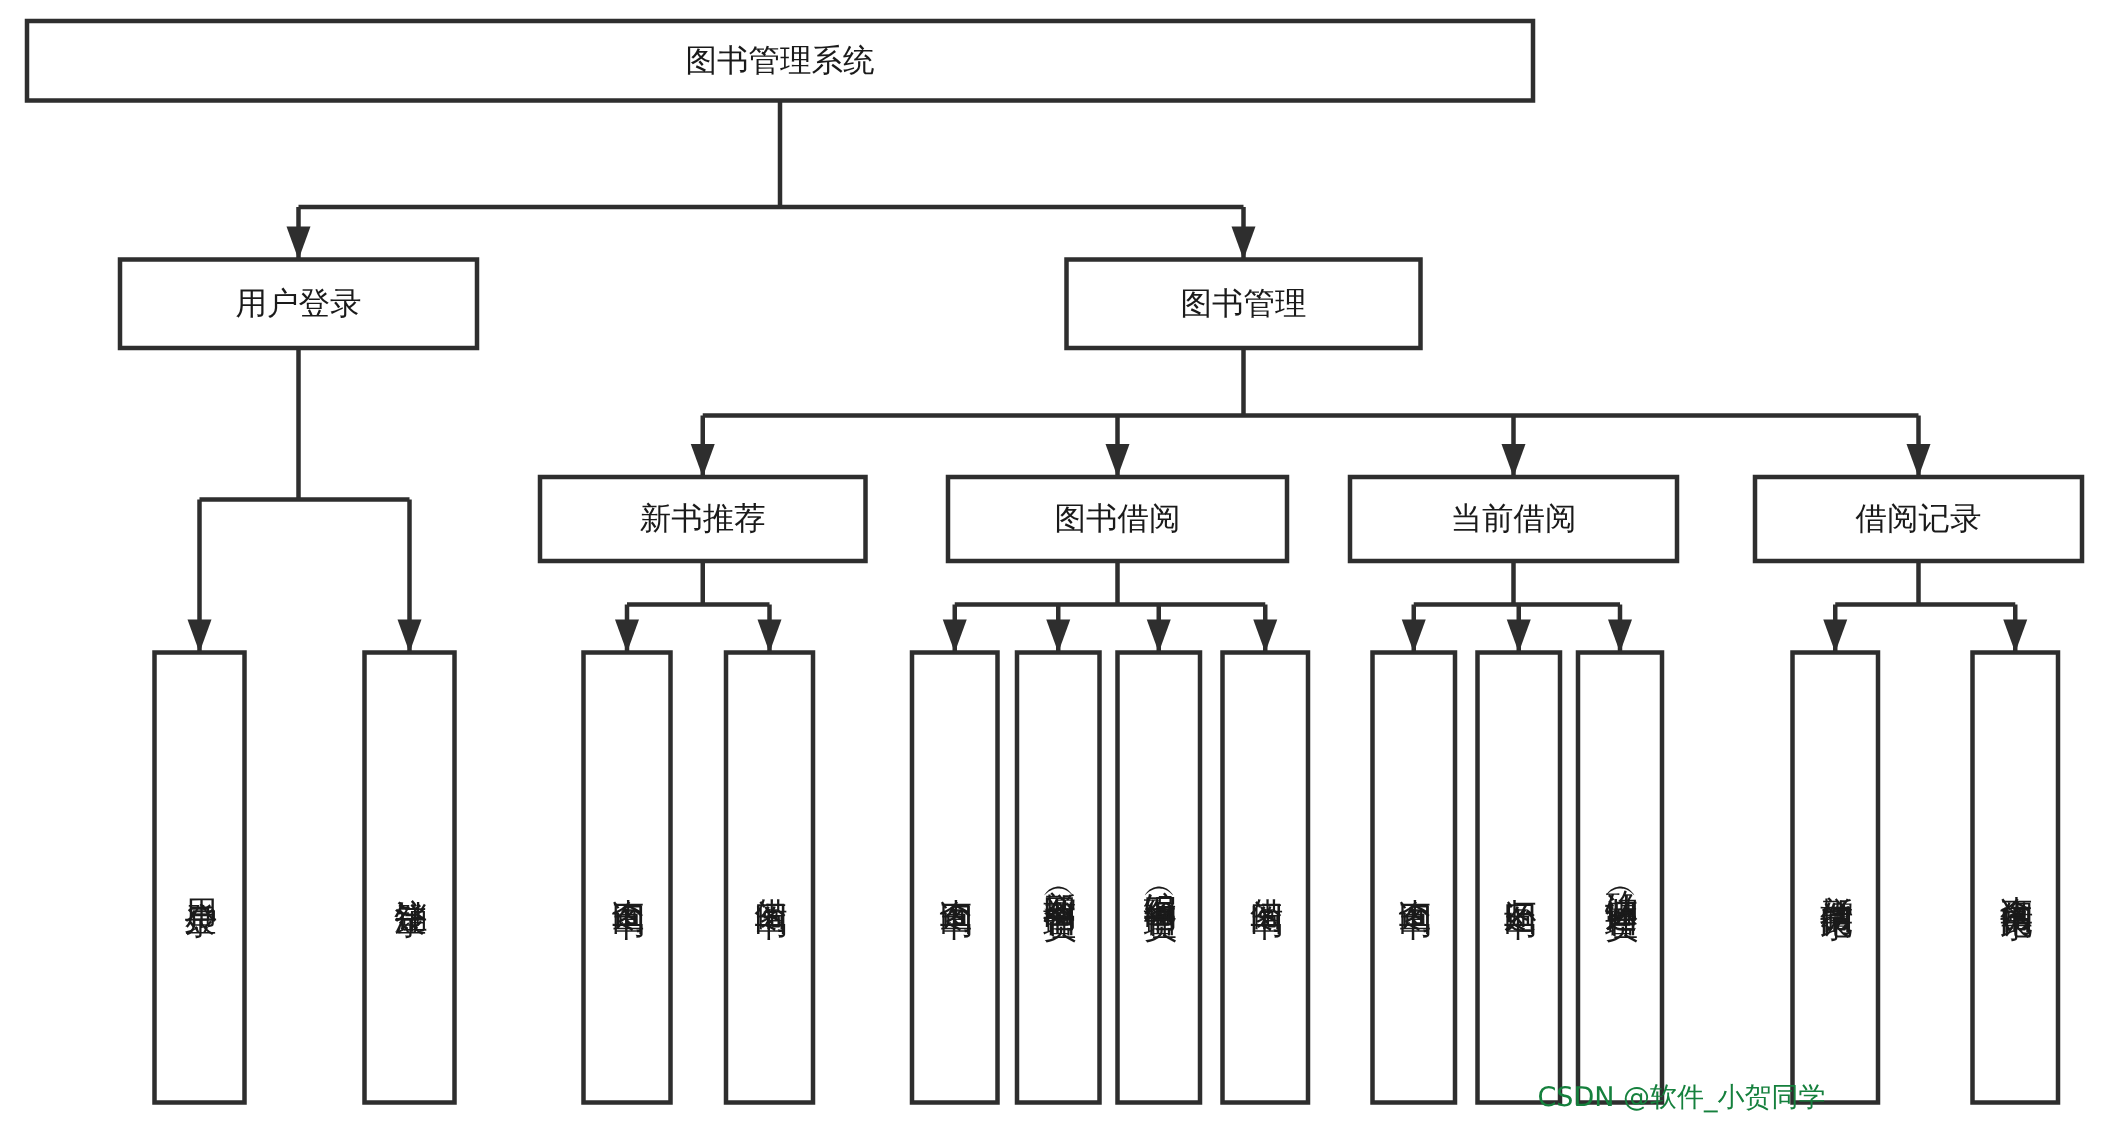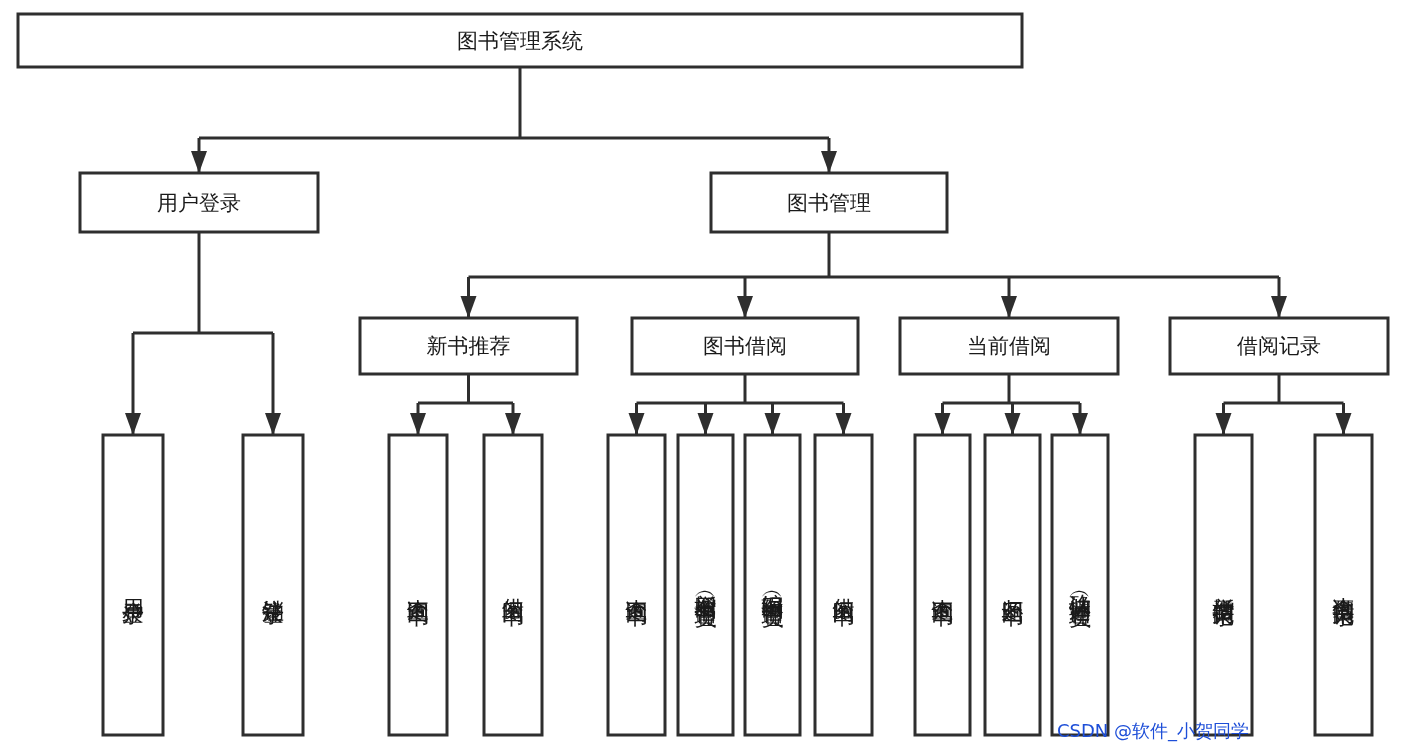--- a/index.html
+++ b/index.html
@@ -12,21 +12,20 @@
     width: 1405px;
     height: 747px;
     overflow: hidden;
     font-family: "DejaVu Sans", "Liberation Sans", sans-serif;
   }
   #diagram-root {
     position: relative;
     width: 1225px;
     height: 747px;
     background: #ffffff;
-    padding-left: 32px;
   }
   svg#tree-svg {
     position: absolute;
     left: 0;
     top: 0;
     width: 1405px;
     height: 747px;
     display: block;
   }
   .node-box {
@@ -66,21 +65,21 @@
     justify-content: center;
     pointer-events: none;
     user-select: none;
   }
   .watermark {
     position: absolute;
     right: 8px;
     bottom: 4px;
     font-family: "DejaVu Sans", "Liberation Sans", sans-serif;
     font-size: 18px;
-    color: #1d4ed8;
+    color: #15803d;
     white-space: nowrap;
     user-select: none;
   }
 </style>
 </head>
 <body>
 
 <div id="diagram-root">
 
   <svg id="tree-svg" viewBox="0 0 1405 747">

